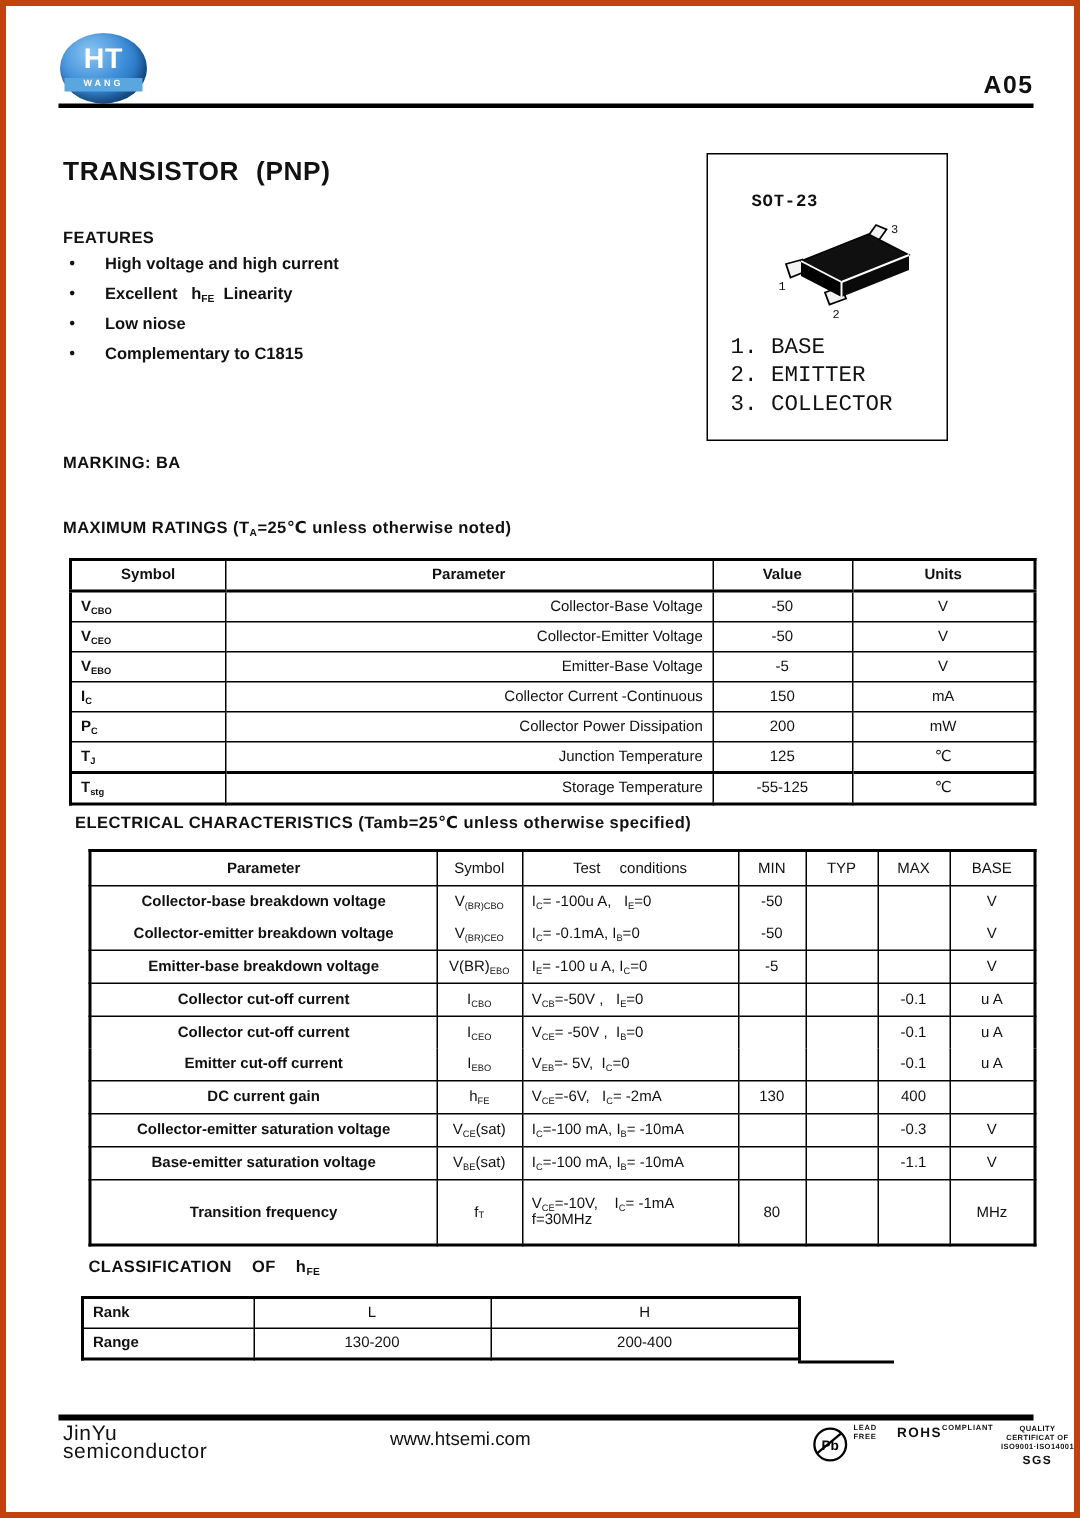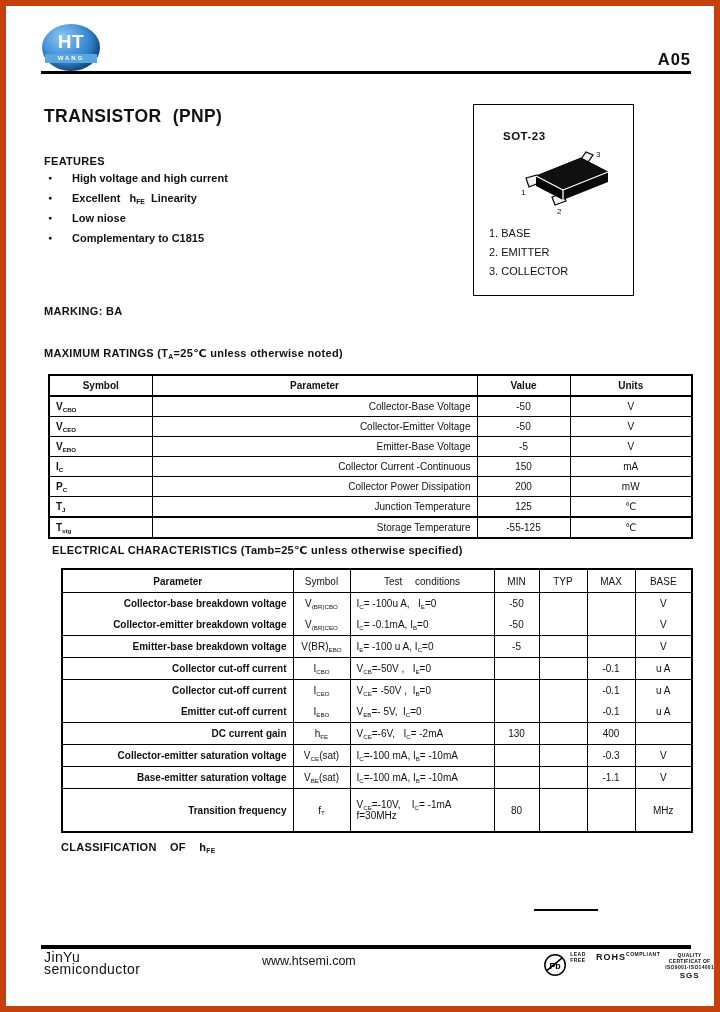--- a/index.html
+++ b/index.html
@@ -1,19 +1,19 @@
 <!DOCTYPE html>
 <html><head>
 <meta charset="utf-8">
 <style>
   html,body{margin:0;padding:0;background:#fff;}
   .page{
     position:relative;width:720px;height:1012px;background:#fff;
     font-family:"Liberation Sans","DejaVu Sans",sans-serif;color:#111;
-    box-sizing:border-box;border:6px solid #c2410c;overflow:hidden;
+    box-sizing:border-box;border:4px solid #c2410c;overflow:hidden;
   }
   .abs{position:absolute;}
 
   
   .logo{left:36px;top:18px;width:58px;height:47px;border-radius:50%;
     background:radial-gradient(ellipse at 35% 28%,#8cc6f2 0%,#3c8cd8 45%,#0a4f9e 100%);
     box-shadow:inset -3px -4px 6px rgba(0,0,0,.35);}
   .logo-text{position:absolute;top:7px;left:0;right:0;text-align:center;
     color:#fff;font-weight:bold;font-size:19px;letter-spacing:0.5px;text-shadow:0 1px 1px #06ay;}
   .logo-band{position:absolute;bottom:8px;left:3px;right:3px;height:9px;background:#5aa7e0;
@@ -25,40 +25,40 @@
   
   .page-title{left:38px;top:100px;font-size:17.5px;font-weight:bold;word-spacing:6px;letter-spacing:.4px;}
   .sec-heading{font-size:11px;font-weight:bold;letter-spacing:.3px;}
   #features-heading{left:38px;top:149px;}
   .features-list{left:38px;top:166px;margin:0;padding:0;list-style:none;
     font-size:11px;font-weight:bold;width:380px;}
   .features-list li{position:relative;padding-left:28px;margin-bottom:8px;white-space:pre-wrap;}
   .features-list li::before{content:"●";position:absolute;left:4px;top:2px;font-size:7px;}
 
   
-  .pkg-box{left:467px;top:98px;width:159px;height:190px;border:1px solid #000;}
+  .pkg-box{left:467px;top:98px;width:159px;height:190px;border:1px solid #000;font-family:Liberation Mono, monospace;}
   .pkg-name{position:absolute;left:29px;top:25px;font-size:11.5px;font-weight:bold;letter-spacing:.5px;}
   .pkg-svg{position:absolute;left:46px;top:44px;}
   .pin-list{position:absolute;left:15px;top:119px;margin:0;padding:0;list-style:none;
-    font-size:11px;line-height:19px;}
+    font-size:15px;line-height:19px;}
 
   #marking{left:38px;top:299px;}
   #mr-heading{left:38px;top:341px;}
   #ec-heading{left:46px;top:538px;}
   #cl-heading{left:55px;top:835px;word-spacing:10px;}
 
   
   table.dt{border-collapse:collapse;table-layout:fixed;border:2px solid #000;font-size:10px;color:#111;}
   .dt th,.dt td{border:1px solid #000;padding:0 6px;overflow:hidden;}
   .dt th{font-weight:bold;text-align:center;}
   .sym{font-weight:bold;text-align:left;padding-left:9px;}
   .par{text-align:right;padding-left:9px;}
   .ctr{text-align:center;}
   .lbl{font-weight:bold;text-align:left;padding-left:8px;}
-  .ecp{font-weight:bold;text-align:right;padding-left:6px;}
+  .ecp{font-weight:bold;text-align:center;padding-left:6px;}
   .test{text-align:left;white-space:pre-wrap;padding-left:6px;}
   .wsp{word-spacing:10px;}
   sub{font-size:0.62em;line-height:0;vertical-align:baseline;position:relative;top:0.28em;}
 
   #mr-wrap{left:42px;top:368px;}
   #mr-table{width:643px;}
   #mr-table th{height:19px;border-bottom:2px solid #000;}
   #mr-table td{height:19px;}
   #mr-body tr:last-child td{border-top:2px solid #000;}
 
@@ -310,20 +310,41 @@
             <td class="ctr">80</td>
             <td class="ctr"></td>
             <td class="ctr"></td>
             <td class="ctr">MHz</td>
           </tr>
         </tbody>
     </table>
   </div>
 
   <div class="abs sec-heading" id="cl-heading">CLASSIFICATION OF h<sub>FE</sub></div>
+  <div class="abs" id="cl-wrap">
+    <table class="dt" id="cl-table">
+      <colgroup>
+          <col style="width:114px">
+          <col style="width:158px">
+          <col style="width:206px">
+        </colgroup>
+      <tbody id="cl-body">
+          <tr>
+            <td class="lbl">Rank</td>
+            <td class="ctr">L</td>
+            <td class="ctr">H</td>
+          </tr>
+          <tr>
+            <td class="lbl">Range</td>
+            <td class="ctr">130-200</td>
+            <td class="ctr">200-400</td>
+          </tr>
+        </tbody>
+    </table>
+  </div>
   <div class="abs cl-artifact"></div>
 
   <div class="abs footer-rule"></div>
   <div class="abs company">
     <div>JinYu</div>
     <div>semiconductor</div>
   </div>
   <div class="abs website">www.htsemi.com</div>
   <div class="abs rohs">
     <svg width="26" height="26" viewBox="0 0 26 26">

